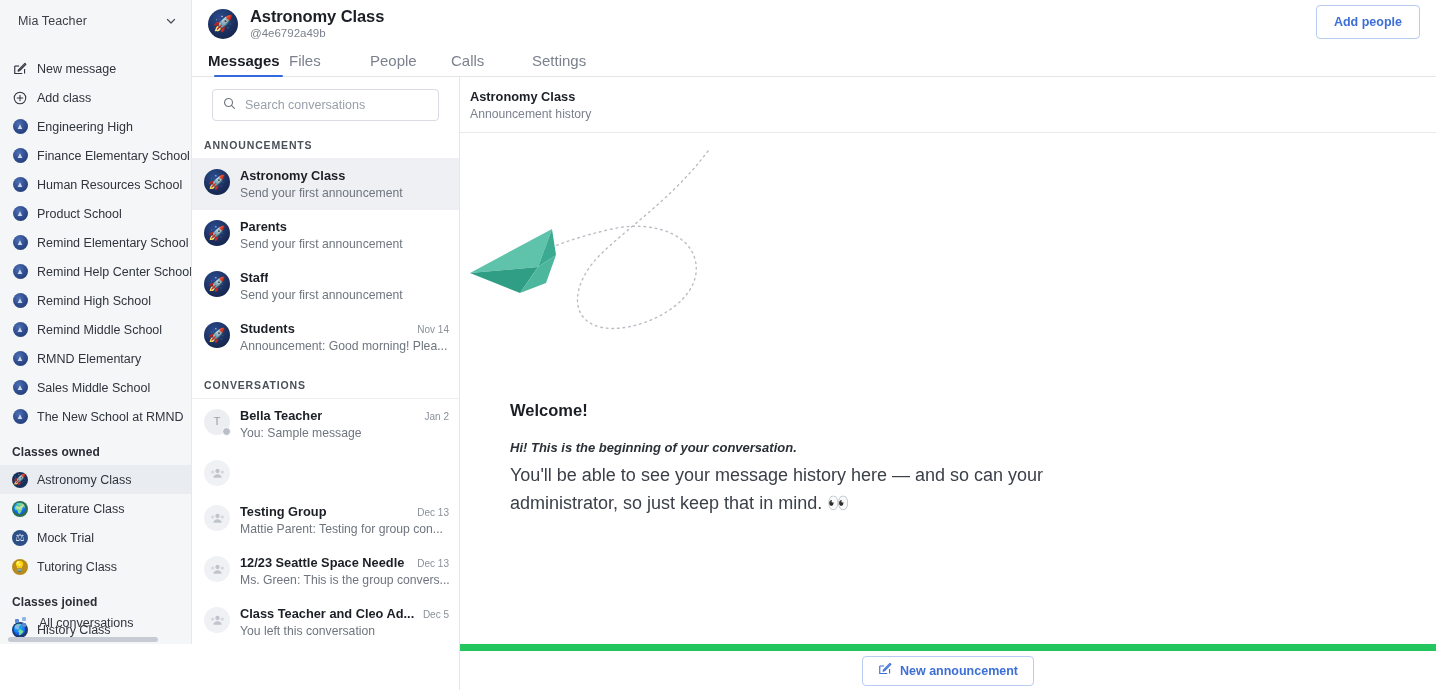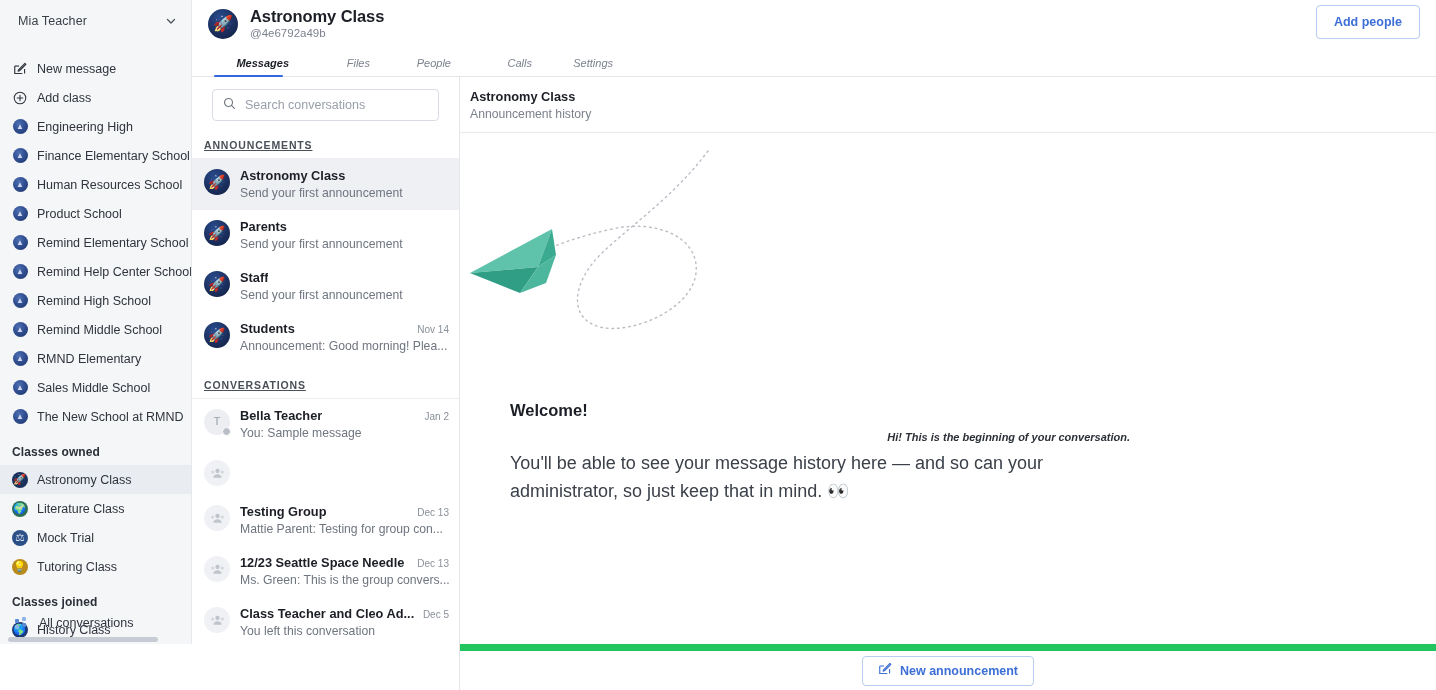--- a/index.html
+++ b/index.html
@@ -110,23 +110,23 @@
     display:flex; align-items:center;
   }
 
   .tabs {
     height: 32px; display: flex; align-items: flex-end;
     padding-left: 16px; gap: 0;
     border-bottom: 1px solid #e4e6ea;
     background: #fff;
   }
   .tab {
-    font-size: 11px; color: #7b818d; cursor: pointer;
+    font-size: 15px; color: #7b818d; cursor: pointer;
     padding: 0 0 7px 0; margin-right: 0; position: relative;
-    width: 81px; text-align: right; font-style: italic;
+    width: 81px; text-align: left;
   }
   .tab.active { color: #1b1e25; font-weight: bold; }
   .tab.active:after {
     content:""; position: absolute; left: 6px; right: 6px; bottom: -1px;
     height: 2.5px; background: #3369dd; border-radius: 2px;
   }
 
   .body-row { flex: 1; display: flex; min-height: 0; }
 
   
@@ -144,21 +144,21 @@
   .search-box input {
     border: none; outline: none; flex: 1; font-size: 12.5px;
     color: #2b2f37; font-family: "Liberation Sans", sans-serif; background: transparent;
   }
   .search-box input::placeholder { color: #9aa0aa; }
 
   .conv-scroll { flex: 1; overflow: hidden; }
   .list-head {
     font-size: 10.5px; font-weight: bold; letter-spacing: .85px;
     color: #4a4f58; padding: 10px 0 7px 12px;
-    border-bottom: 1px solid #edeef1; margin: 0 0 0 0; text-decoration: underline;
+    border-bottom: 1px solid #edeef1; margin: 0 0 0 0;
   }
   .conv-item {
     display: flex; align-items: flex-start; gap: 10px;
     padding: 9px 10px 9px 12px; cursor: pointer; position: relative;
   }
   .conv-item.selected { background: #eef0f4; }
   .cv-avatar {
     width: 26px; height: 26px; border-radius: 50%; flex: 0 0 26px;
     display: flex; align-items: center; justify-content: center;
     font-size: 14px; line-height: 1; margin-top: 1px; position: relative;
@@ -190,21 +190,21 @@
 
   
   .msg-col { flex: 1; display: flex; flex-direction: column; min-width: 0; background: #fff; position: relative; }
   .msg-head { padding: 12px 0 11px 10px; border-bottom: 1px solid #e8eaee; }
   .msg-head-title { font-size: 12.8px; font-weight: bold; color: #1b1e25; }
   .msg-head-sub { font-size: 12.2px; color: #7b818d; margin-top: 3px; }
   .msg-body { flex: 1; position: relative; overflow: hidden; }
 
   .welcome-block { position: absolute; left: 50px; top: 268px; width: 620px; }
   .wc-title { font-size: 16.5px; font-weight: bold; color: #1b1e25; }
-  .wc-sub { font-size: 11px; font-style: italic; color: #2b2f37; margin-top: 11px; font-weight: bold; text-align: right;}
+  .wc-sub { font-size: 13px; font-style: italic; color: #2b2f37; margin-top: 20px; font-weight: bold;}
   .wc-text { font-size: 18px; color: #3b4049; margin-top: 7px; line-height: 1.55; }
 
   .plane-art { position: absolute; left: 0px; top: 0px; }
 
   .msg-footer {
     height: 46px; border-top: 7px solid #22c55e;
     display: flex; align-items: center; justify-content: center;
     background: #fff;
   }
   .new-ann-btn {

